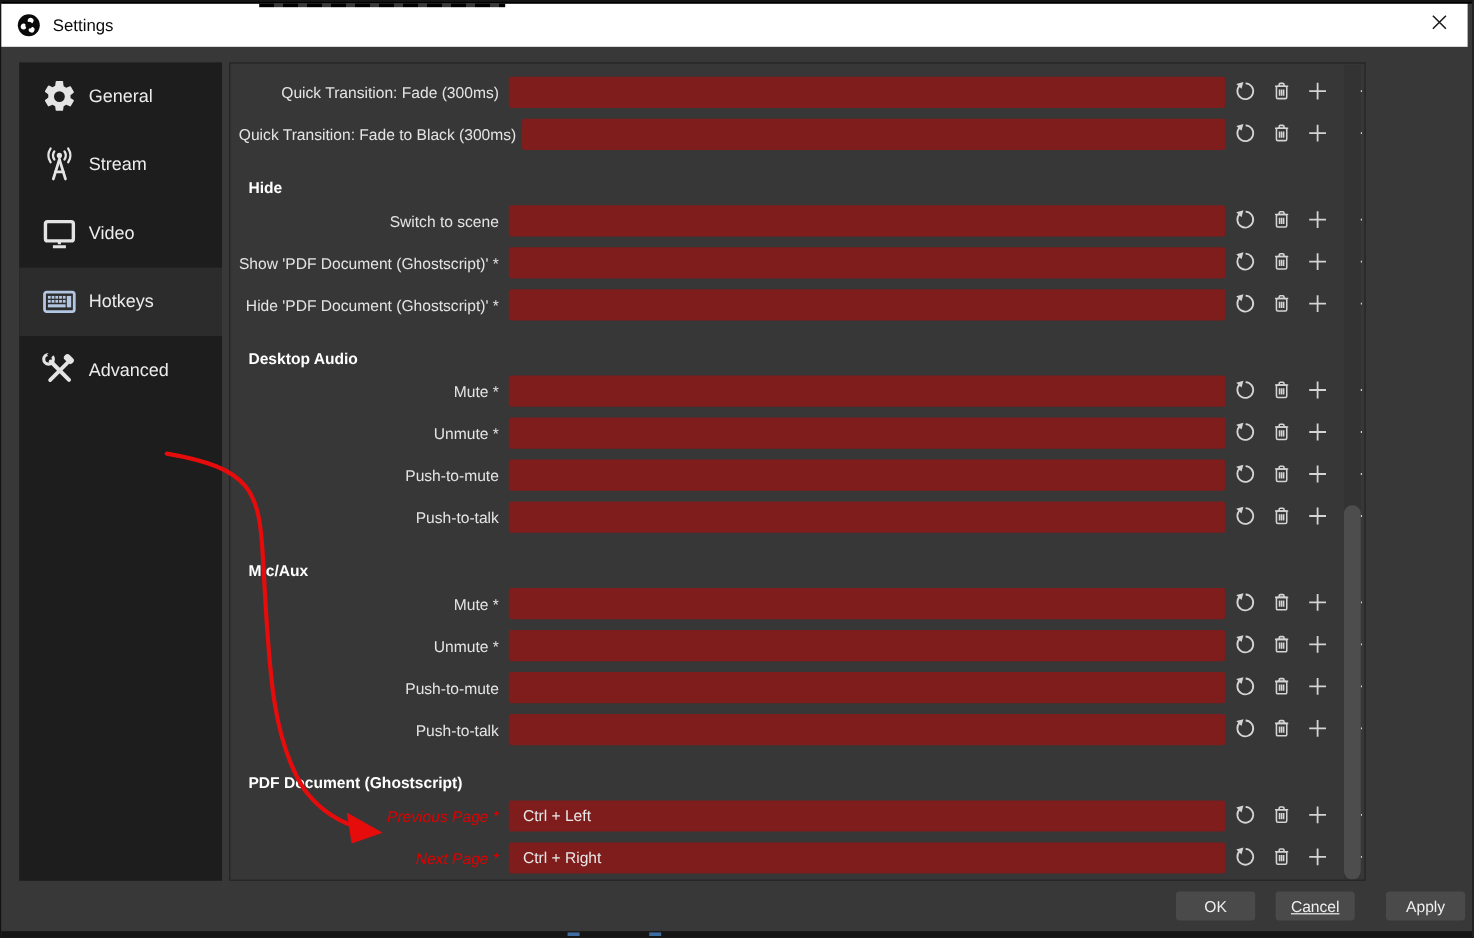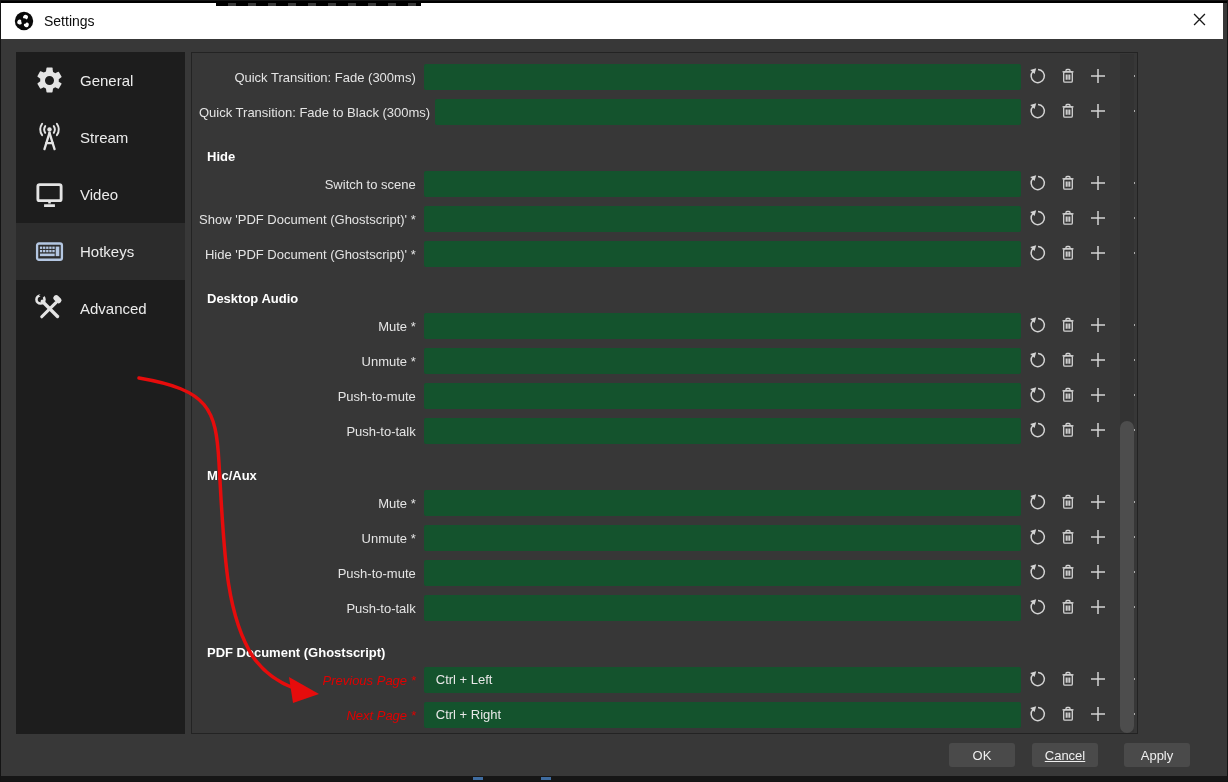--- a/index.html
+++ b/index.html
@@ -14,45 +14,45 @@
     background:repeating-linear-gradient(90deg,#000 0 12px,#3a3a3a 12px 20px);}
   .titlebar{
     position:absolute;top:2px;left:0;right:4px;height:36px;background:#ffffff;
     display:flex;align-items:center;padding-left:13px;z-index:5;
   }
   .titlebar .logo{display:flex;align-items:center;}
   .titlebar .title{margin-left:10px;font-size:14px;color:#0b0b0b;}
   .close-btn{position:absolute;right:6px;top:0;width:36px;height:36px;display:flex;align-items:center;justify-content:center;cursor:pointer;}
   
   .sidebar{position:absolute;left:15px;top:51px;width:169px;height:682px;background:#1d1d1d;}
-  .side-item{height:57px;display:flex;align-items:center;padding-left:15px;gap:13px;cursor:pointer;}
+  .side-item{height:57px;display:flex;align-items:center;padding-left:15px;gap:7px;cursor:pointer;}
   .side-item.selected{background:#2c2c2c;}
   .side-icon{width:36px;display:flex;align-items:center;justify-content:center;}
   .side-label{font-size:15px;color:#ececec;}
   
   .main-panel{
     position:absolute;left:190px;top:51px;width:947px;height:682px;
     background:#373737;border:1px solid #232323;overflow:hidden;
   }
   .panel-content{padding:11px 0 0 7px;}
   .hk-section{margin-top:24px;}
   .hk-section.first{margin-top:0;}
   .hk-header{font-size:13px;font-weight:bold;color:#ffffff;padding-left:8px;margin-bottom:7px;height:15px;line-height:15px;}
   .hk-row{display:flex;align-items:center;height:26px;margin-bottom:9px;}
   .hk-label{width:236px;text-align:right;padding-right:8px;font-size:13px;color:#e4e4e4;white-space:nowrap;}
   .hk-label.red{color:var(--red,#e00000);font-style:italic;}
-  .hk-input{width:627px;height:26px;background:#14532d;border-radius:2px;color:#e8e8e8;
+  .hk-input{width:627px;height:26px;background:#7f1d1d;border-radius:2px;color:#e8e8e8;
     font-size:13px;line-height:26px;padding:0 12px;cursor:text;}
   .hk-actions{display:flex;margin-left:8px;gap:12px;}
   .hk-action{width:18px;height:18px;display:flex;align-items:center;justify-content:center;cursor:pointer;background:none;border:none;padding:0;}
   
   .scrollbar{position:absolute;right:3px;top:1px;bottom:1px;width:14px;background:#333333;}
   .scroll-thumb{position:absolute;left:0;width:14px;top:367px;height:312px;background:#4d4d4d;border-radius:7px;cursor:grab;}
   
-  .footer{position:absolute;top:742px;right:37px;display:flex;align-items:center;}
+  .footer{position:absolute;top:742px;right:6px;display:flex;align-items:center;}
   .btn{width:66px;height:24px;background:#4a4a4a;color:#efefef;border:none;border-radius:3px;
     font-size:13px;font-family:"Liberation Sans",sans-serif;cursor:pointer;}
   .btn.cancel{margin-left:17px;text-decoration:underline;}
   .btn.apply{margin-left:26px;}
   .bottom-strip{position:absolute;bottom:0;left:0;right:0;height:5px;background:#161616;z-index:4;}
   .bottom-strip .dash{position:absolute;top:1px;height:3px;width:10px;background:#3f6ca0;}
   .overlay{position:absolute;left:0;top:0;z-index:50;pointer-events:none;}
 </style>
 </head>
 <body>

